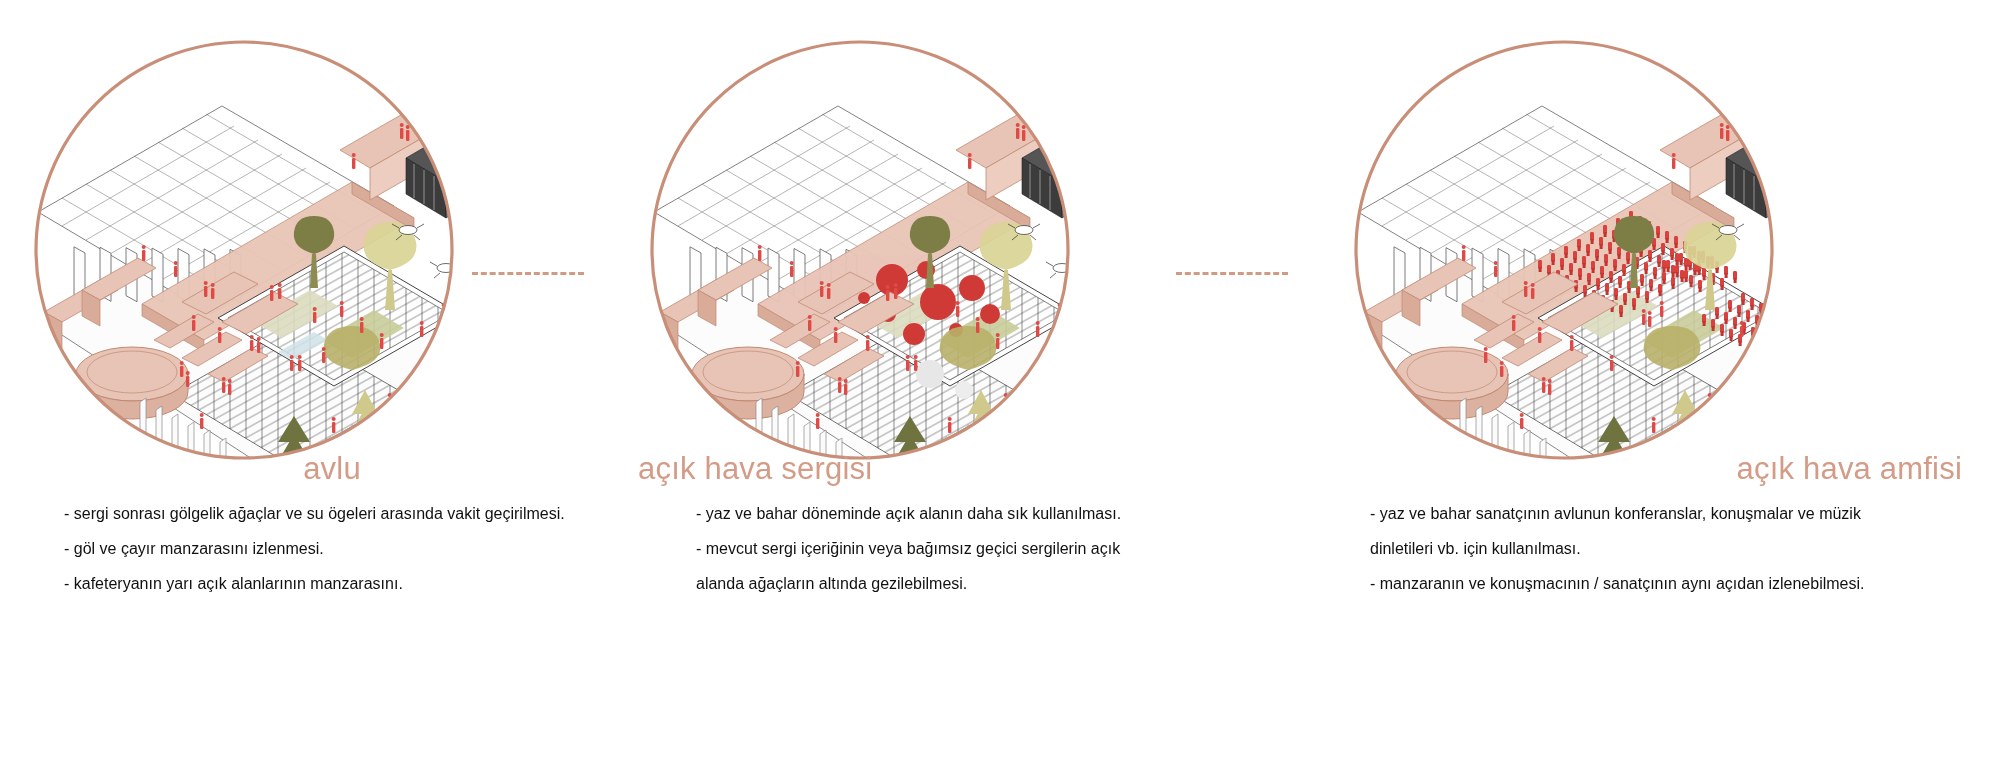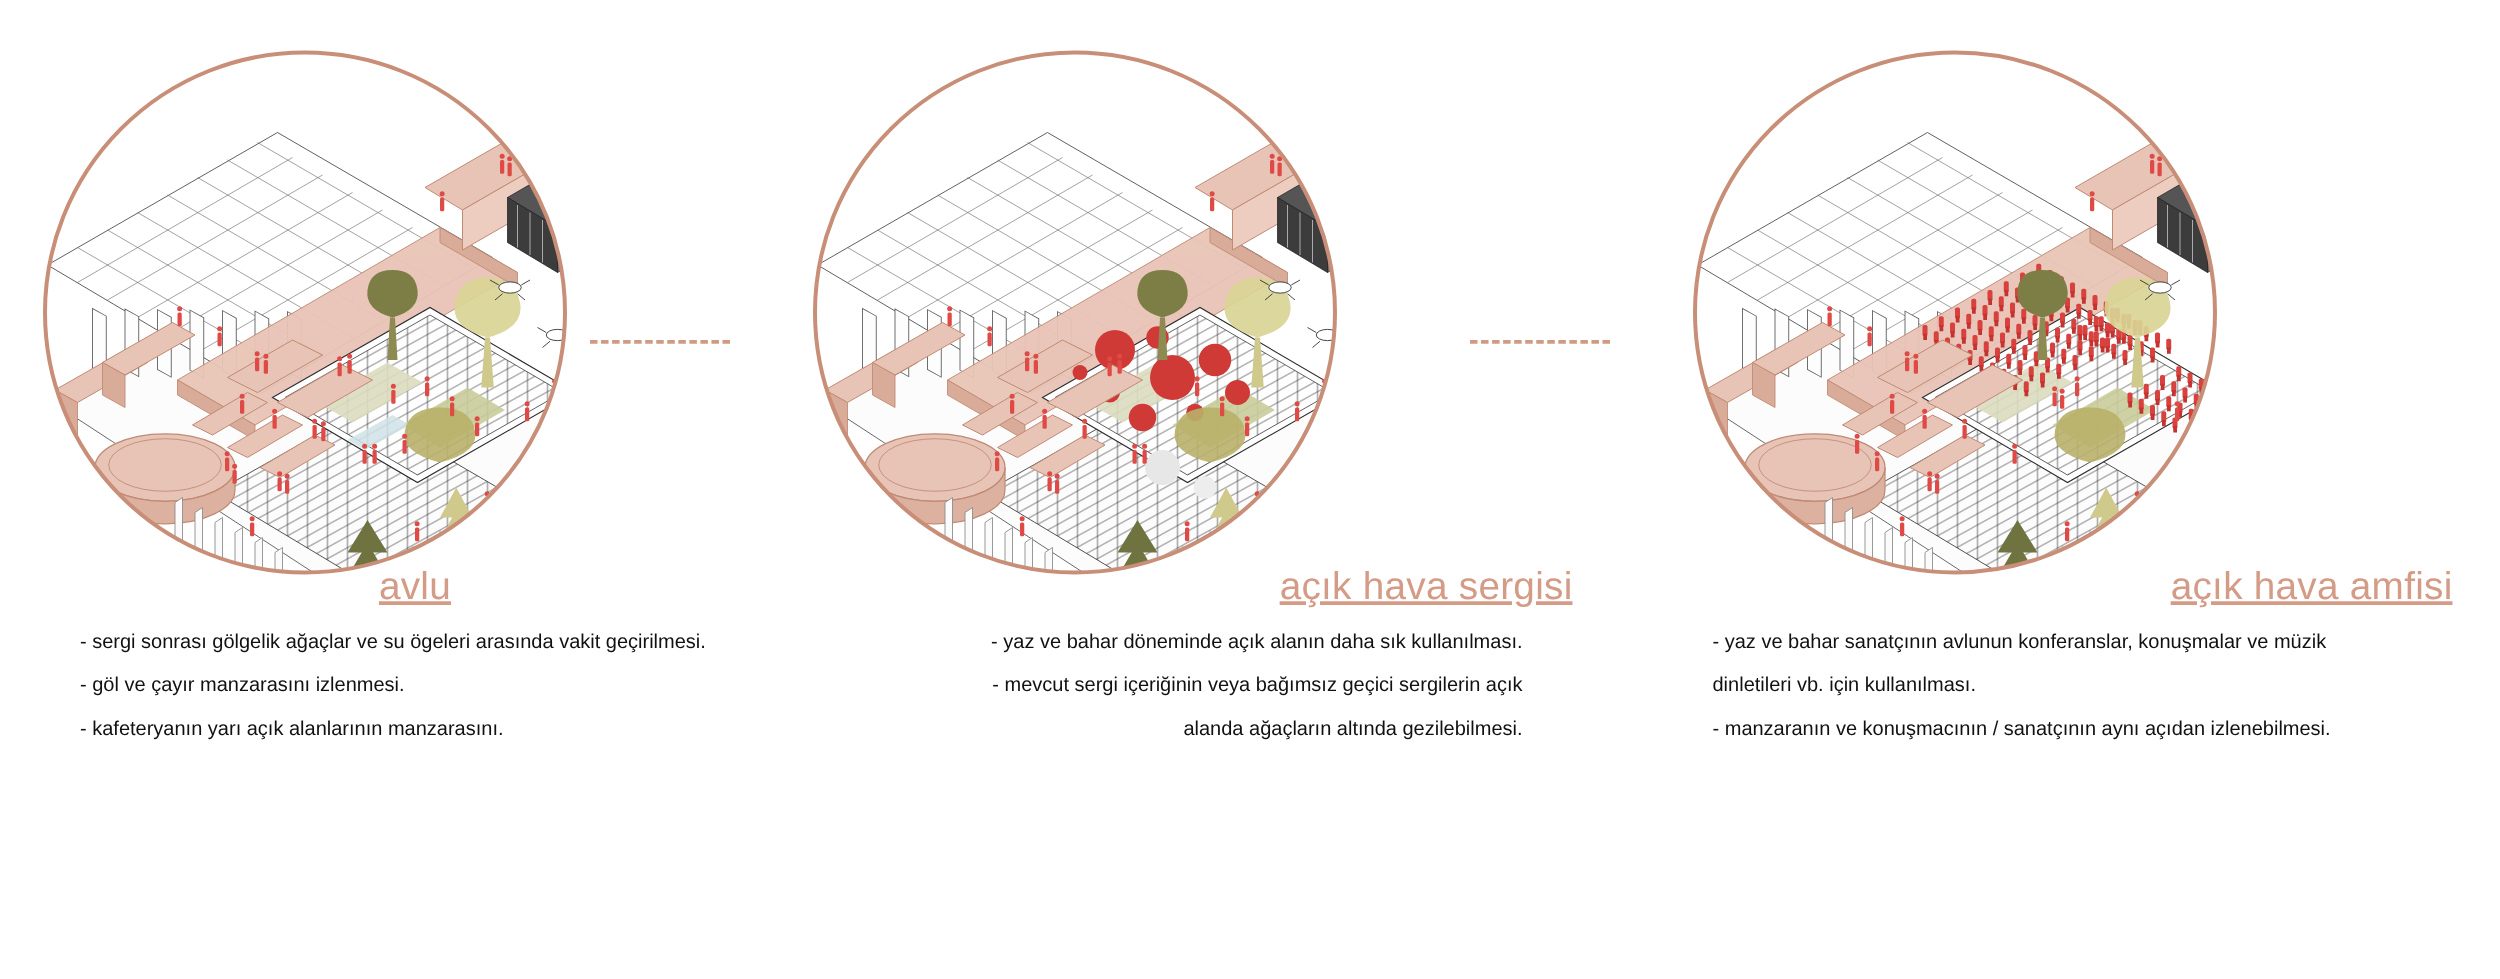--- a/index.html
+++ b/index.html
@@ -53,32 +53,31 @@
   }
   .panel-title {
     font-size: 31px;
     font-weight: 400;
     color: #d49b87;
     letter-spacing: 0.2px;
     text-align: center;
     margin: 0 0 12px 0;
     line-height: 1.1;
     font-family: "Liberation Sans", sans-serif;
-    text-decoration: underline;
   }
   #panel-0 .panel-title { text-align: center; }
-  #panel-1 .panel-title { text-align: right; }
+  #panel-1 .panel-title { text-align: left; }
   #panel-2 .panel-title { text-align: right; }
 
   .bullet-list {
     list-style: none;
     margin: 0;
     padding: 0 22px 0 42px;
   }
-  #panel-1 .bullet-list { padding-left: 58px; padding-right: 40px; text-align: right; }
+  #panel-1 .bullet-list { padding-left: 58px; padding-right: 40px; }
   #panel-2 .bullet-list { padding-left: 28px; padding-right: 22px; }
 
   .bullet-item {
     font-size: 16px;
     color: #111111;
     line-height: 1.95;
     margin: 0 0 4px 0;
     white-space: normal;
     font-family: "Liberation Sans", sans-serif;
   }

